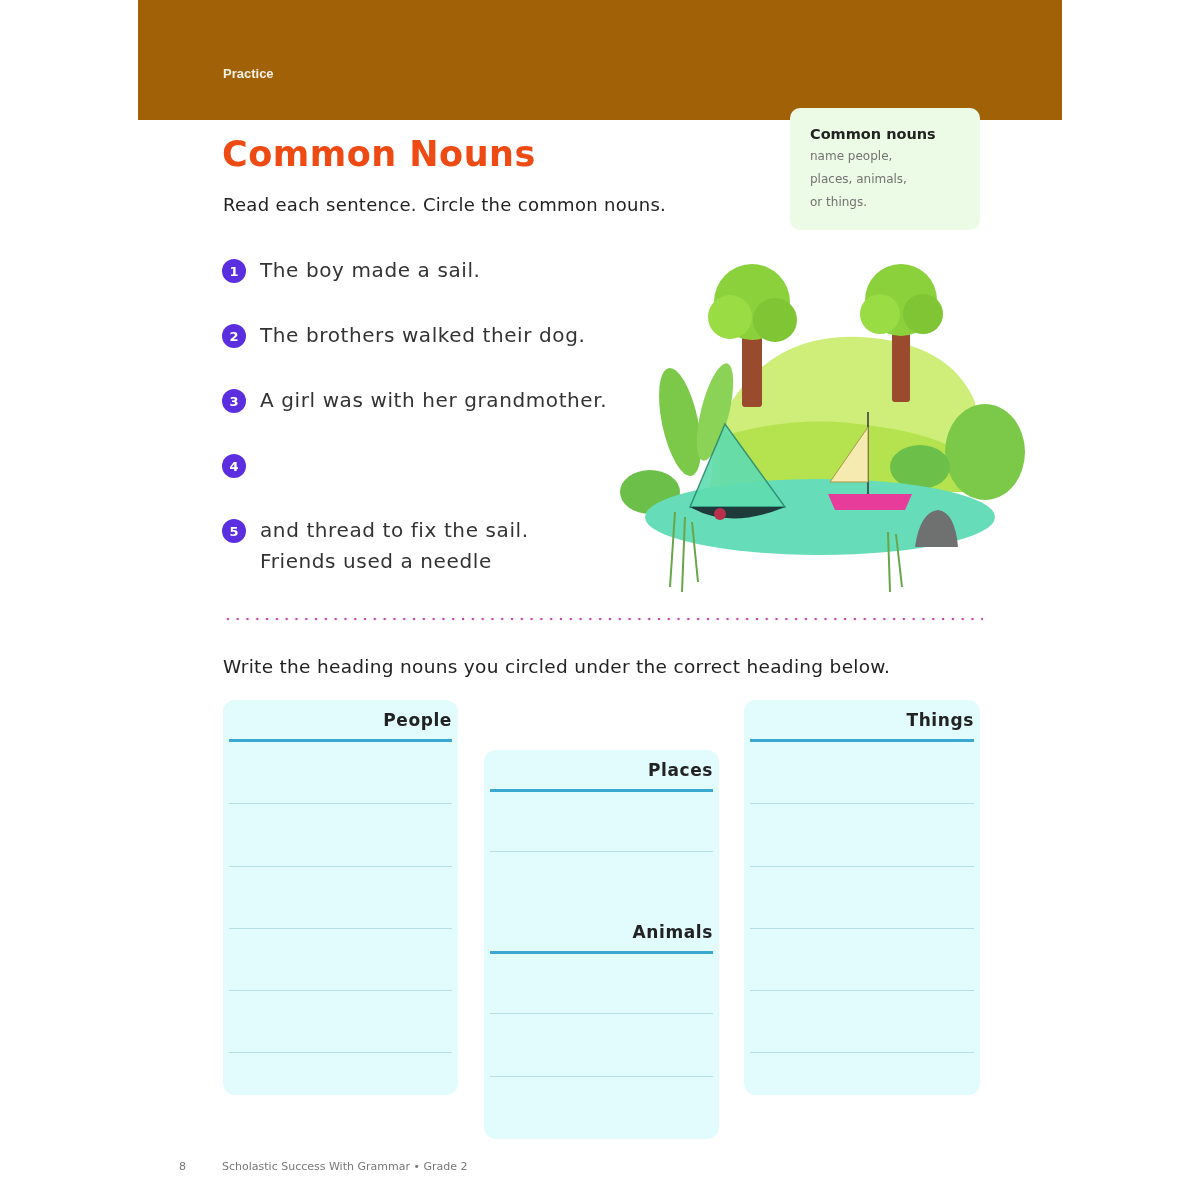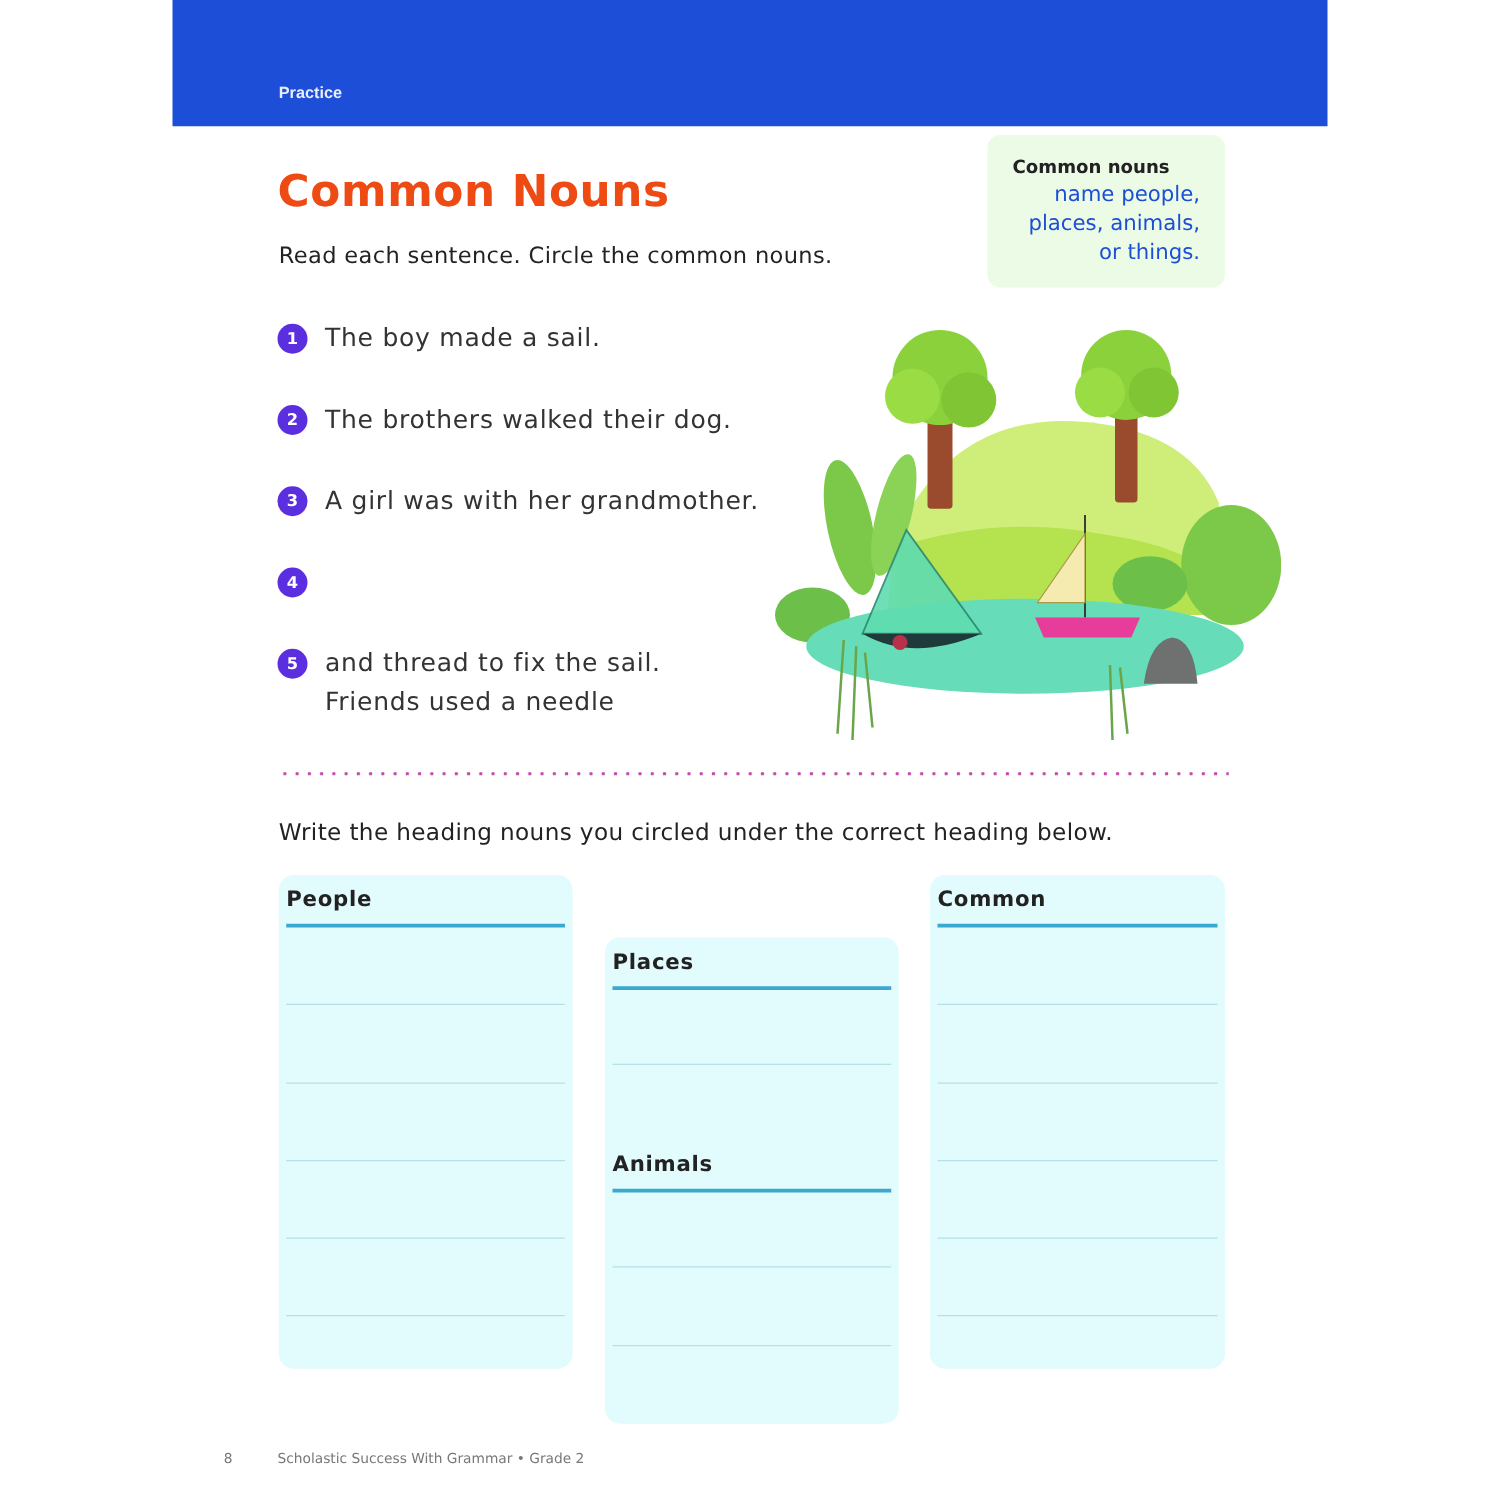--- a/index.html
+++ b/index.html
@@ -1,21 +1,21 @@
 <!DOCTYPE html>
 <html><head>
   <meta charset="utf-8">
   <style>
     * { box-sizing: border-box; margin: 0; padding: 0; }
     html, body { width: 1200px; height: 1200px; background: #ffffff; overflow: hidden; }
     body { position: relative; font-family: "DejaVu Sans", sans-serif; color: #222; }
 
     .header-band {
-      position: absolute; left: 138px; top: 0; width: 924px; height: 101px;
-      background: #1d4ed8;
+      position: absolute; left: 138px; top: 0; width: 924px; height: 120px;
+      background: #a16207;
     }
     .header-label {
       position: absolute; left: 85px; top: 66px;
       font-family: "Liberation Sans", sans-serif; font-weight: bold;
       font-size: 13px; color: #ffffff; opacity: 0.9;
     }
 
     .title {
       position: absolute; left: 222px; top: 134px;
       font-family: "DejaVu Sans", sans-serif; font-weight: bold;
@@ -30,21 +30,21 @@
     .tip-box {
       position: absolute; left: 790px; top: 108px; width: 190px; height: 122px;
       background: #ecfbe6; border-radius: 10px;
       padding: 15px 20px;
     }
     .tip-title {
       font-family: "DejaVu Sans", sans-serif; font-weight: bold; font-size: 14.5px; color: #222;
       line-height: 22px;
     }
     .tip-body {
-      font-family: "DejaVu Sans", sans-serif; font-size: 17px; color: #1d4ed8; line-height: 23px; text-align: right;
+      font-family: "DejaVu Sans", sans-serif; font-size: 12px; color: #737373; line-height: 23px;
     }
 
     .sentences { position: absolute; left: 222px; top: 255px; width: 420px; }
     .sentence { position: absolute; left: 0; display: flex; align-items: flex-start; }
     .badge {
       width: 24px; height: 24px; border-radius: 50%; background: #5b2fe0;
       color: #fff; font-family: "DejaVu Sans", sans-serif; font-weight: bold; font-size: 13px;
       display: flex; align-items: center; justify-content: center; flex: none;
       margin-top: 4px;
     }
@@ -64,21 +64,21 @@
     .write-instruction {
       position: absolute; left: 223px; top: 656px;
       font-family: "DejaVu Sans", sans-serif; font-size: 18.5px; color: #222; letter-spacing: 0.3px;
     }
 
     .panel {
       position: absolute; background: #e2fbfd; border-radius: 12px;
     }
     .panel-head {
       position: absolute; left: 6px; right: 6px; top: 10px; height: 32px;
-      text-align: left; font-family: "DejaVu Sans", sans-serif; font-weight: bold;
+      text-align: right; font-family: "DejaVu Sans", sans-serif; font-weight: bold;
       font-size: 17px; color: #222; letter-spacing: 0.6px;
       border-bottom: 3px solid #3aa8cf;
     }
     .rule {
       position: absolute; left: 6px; right: 6px; height: 1px; background: #b7dfe6;
     }
 
     .footer-page {
       position: absolute; left: 179px; top: 1160px; font-family: "DejaVu Sans", sans-serif;
       font-size: 11px; color: #777;
@@ -193,21 +193,21 @@
   <div class="rule" style="top:164px"></div>
 </div>
 
 <div class="panel" style="left:484px; top:912px; width:235px; height:227px;">
   <div class="panel-head">Animals</div>
   <div class="rule" style="top:101px"></div>
   <div class="rule" style="top:164px"></div>
 </div>
 
 <div class="panel" style="left:744px; top:700px; width:236px; height:395px;">
-  <div class="panel-head">Common</div>
+  <div class="panel-head">Things</div>
   <div class="rule" style="top:103px"></div>
   <div class="rule" style="top:166px"></div>
   <div class="rule" style="top:228px"></div>
   <div class="rule" style="top:290px"></div>
   <div class="rule" style="top:352px"></div>
 </div>
 
 <div class="footer-page">8</div>
 <div class="footer-title">Scholastic Success With Grammar • Grade 2</div>
 <div class="footer-copy">© Scholastic Inc.</div>

